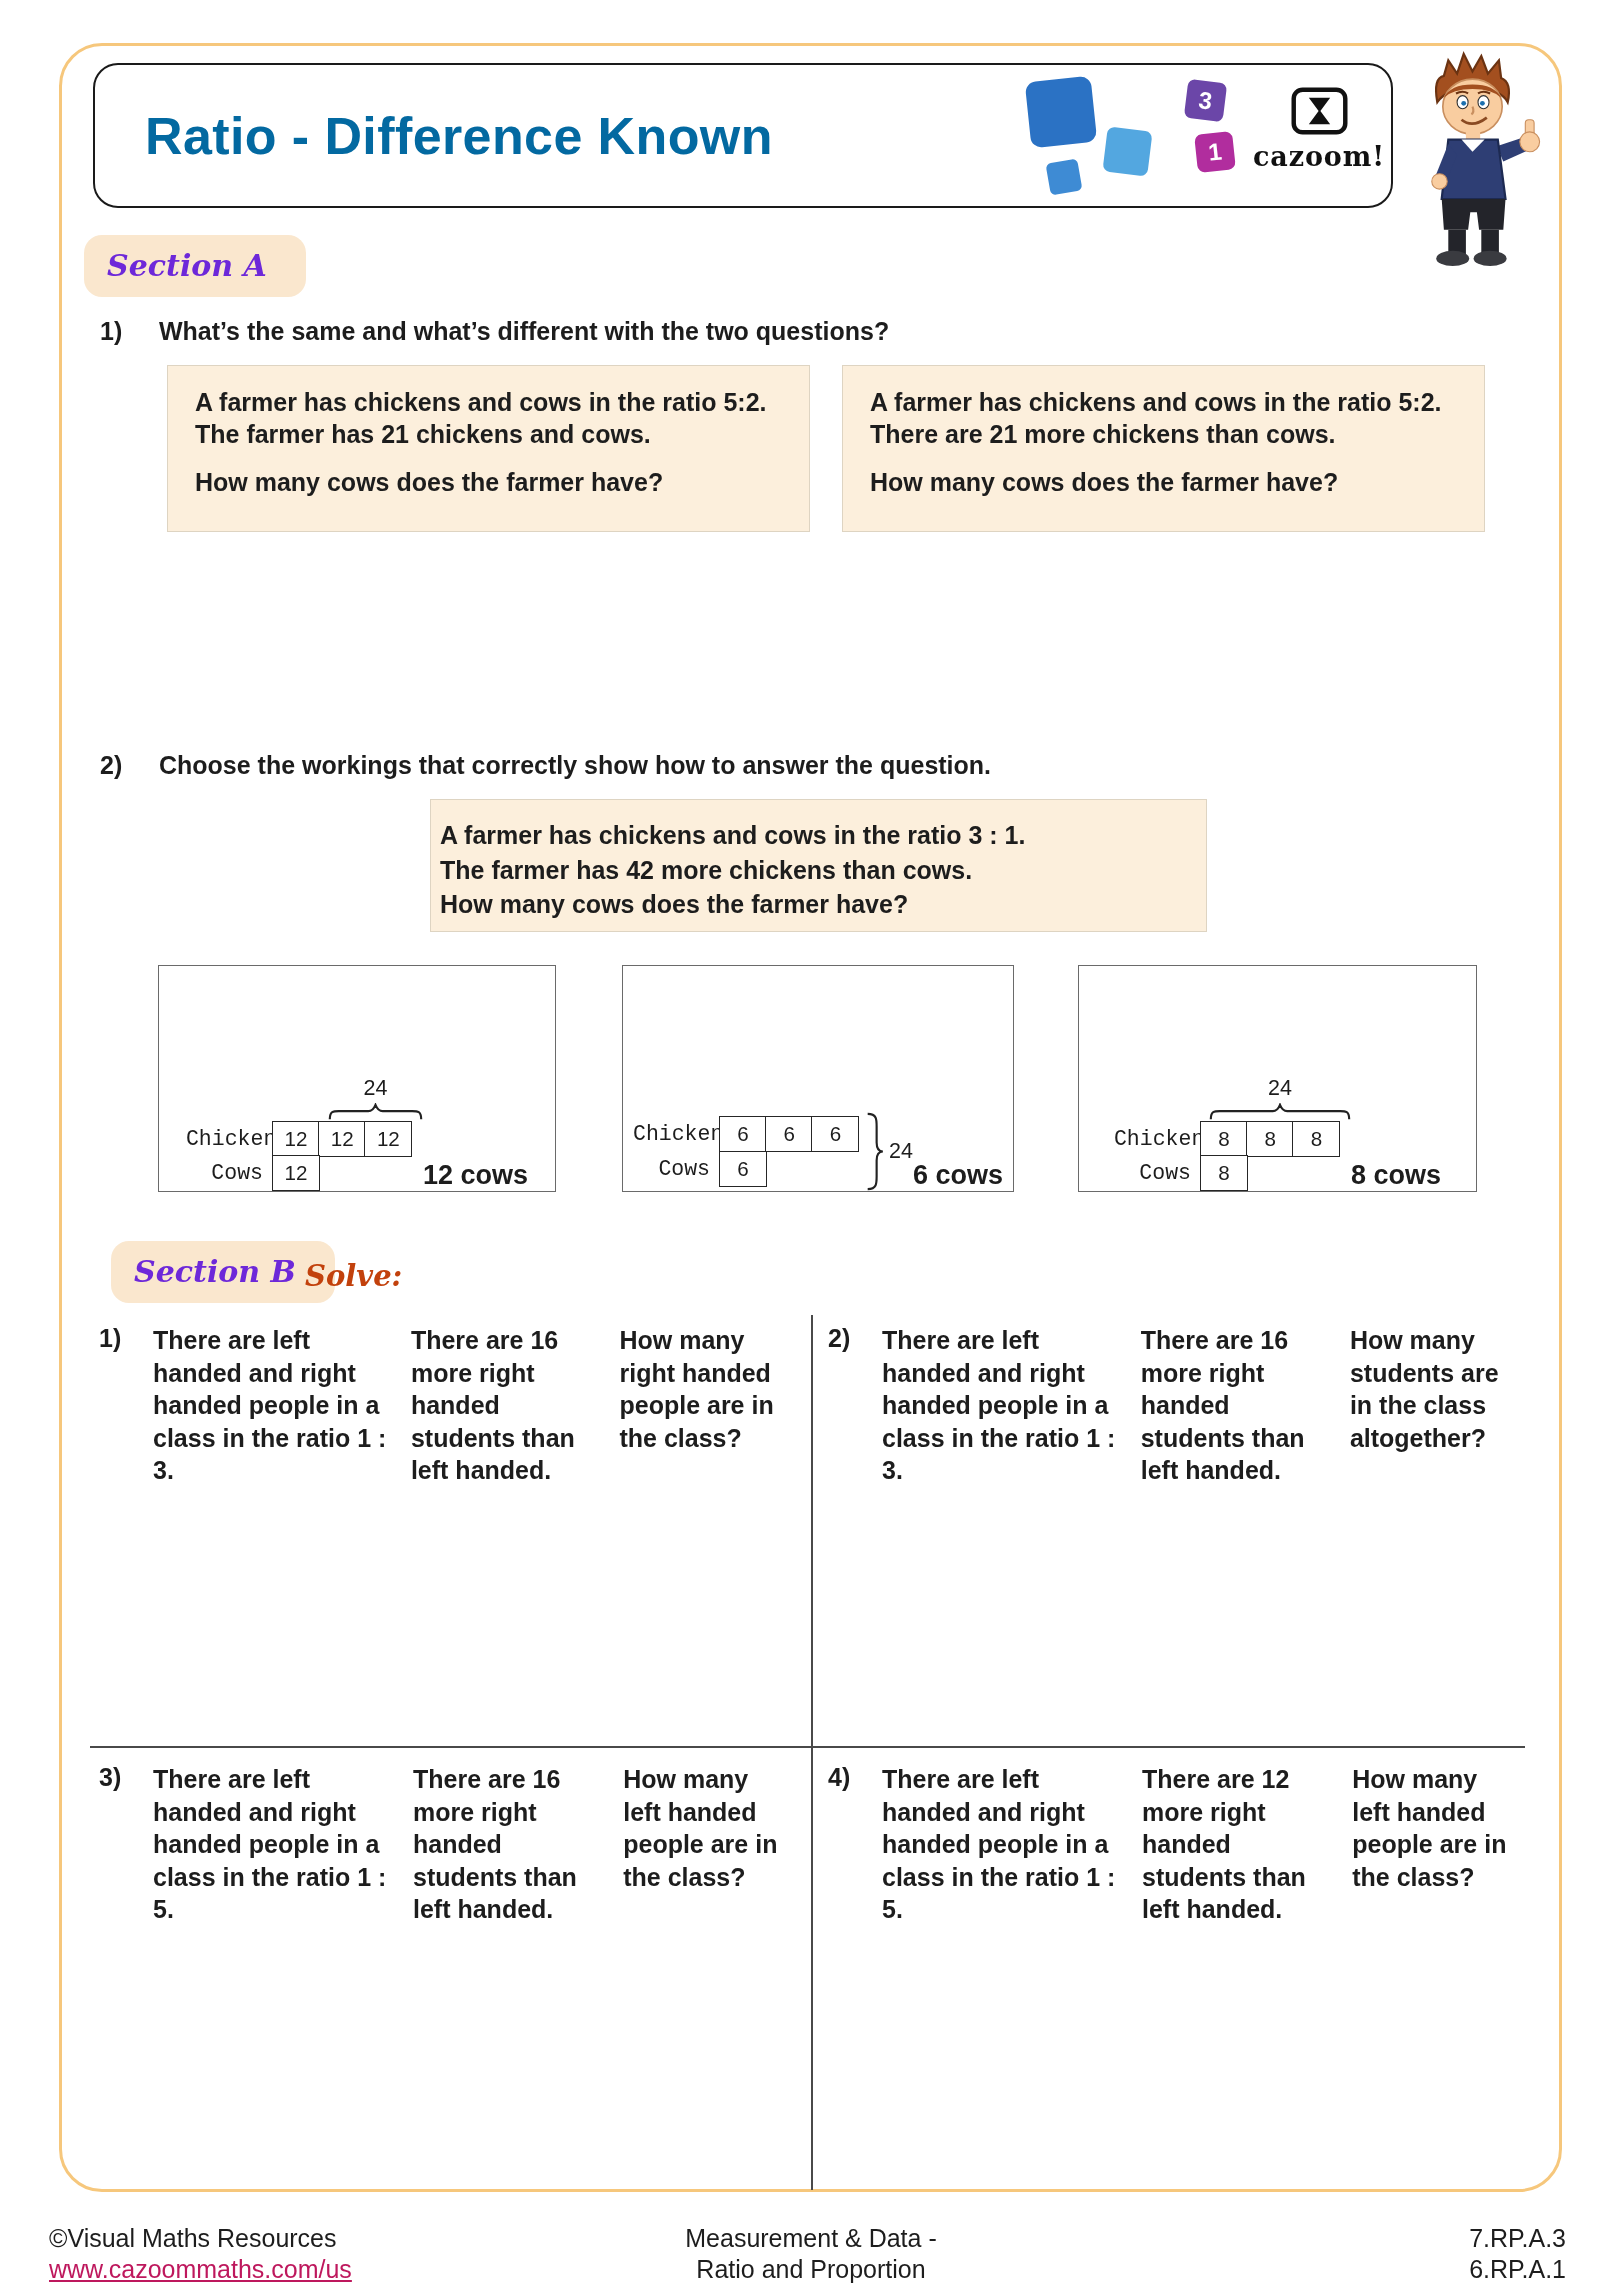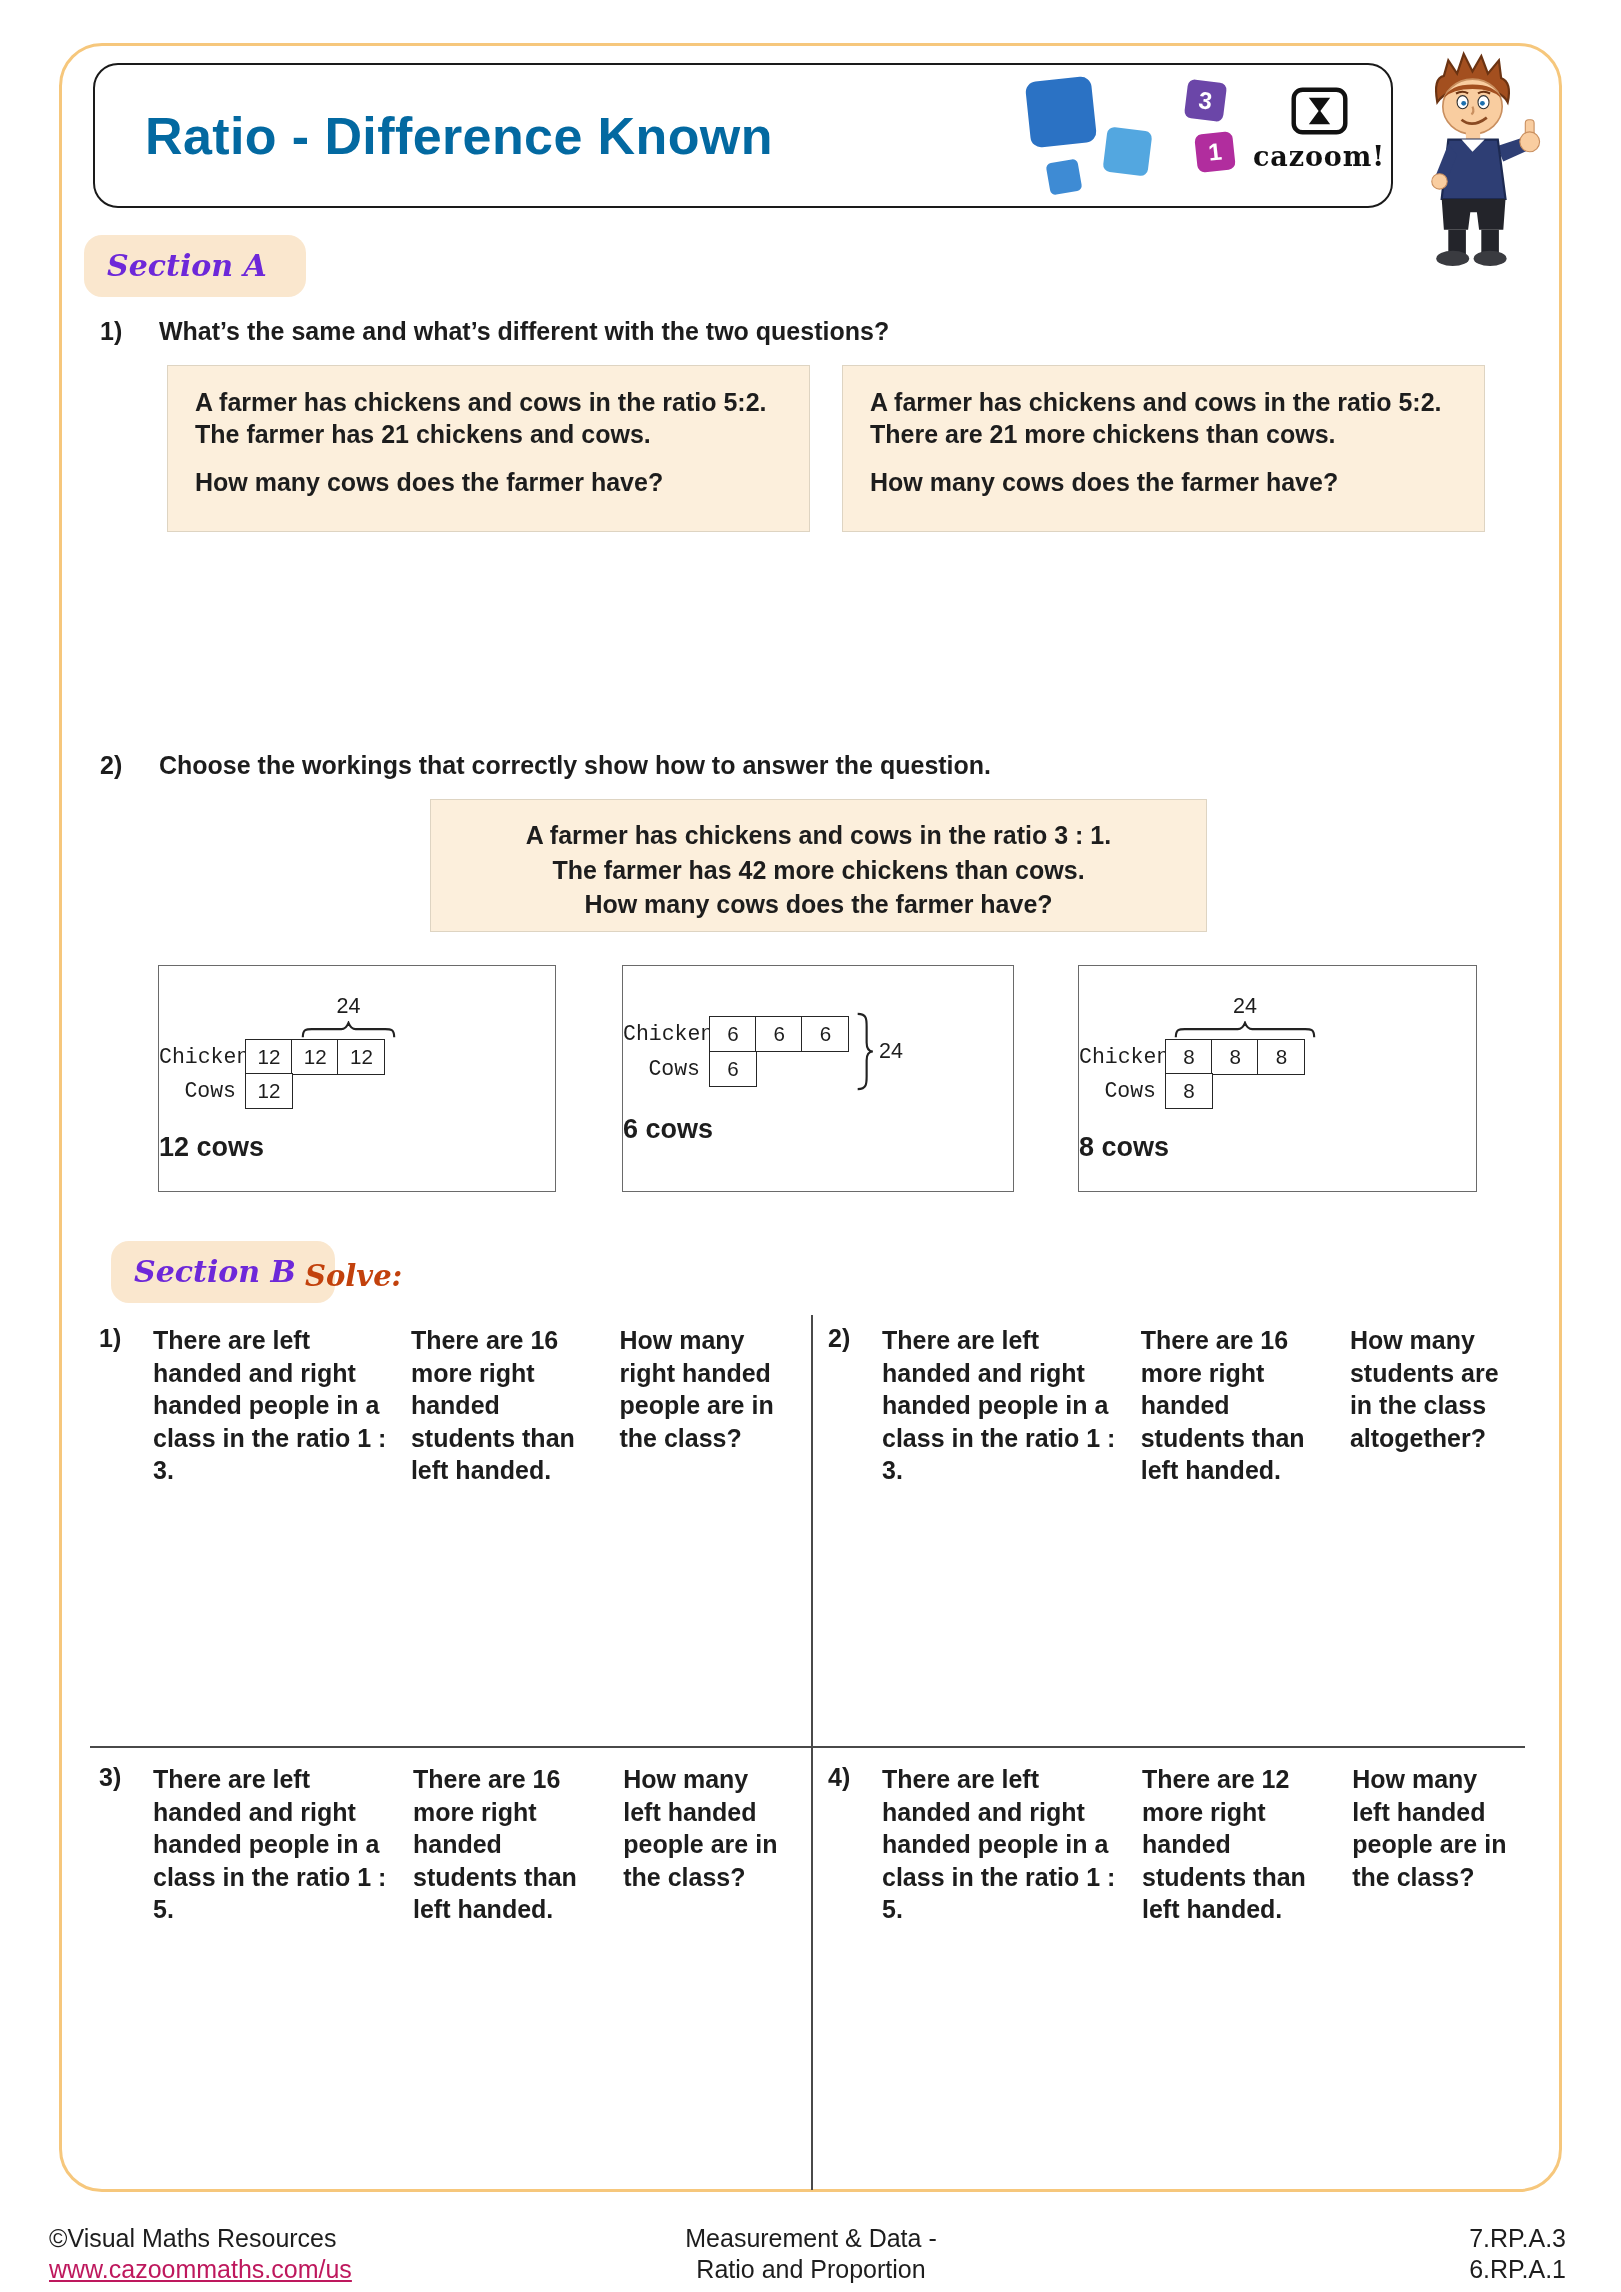--- a/index.html
+++ b/index.html
@@ -66,28 +66,28 @@
   
   .peach-box {
     position:absolute; background:#fcefdc; border:1.8px solid #ded4c2;
     font-weight:700; font-size:25px; line-height:1.28; padding:19.7px 27px;
   }
   .box-left  { left:167px; top:365px; width:643px; height:167px; }
   .box-right { left:842px; top:365px; width:643px; height:167px; }
   .peach-box .q-line { margin-top:16px; }
   .problem-box {
     left:430px; top:799px; width:777px; height:133px;
-    text-align:center; padding:18px 9px; line-height:1.38;
+    text-align:left; padding:18px 9px; line-height:1.38;
   }
 
   
   .working {
     position:absolute; top:965px; height:227px;
     border:1.8px solid #6a6a6a; background:#fff;
-    display:flex; flex-direction:column; align-items:flex-start; justify-content:center;
+    display:flex; flex-direction:row; align-items:flex-end; justify-content:center;
   }
   .w1 { left:158px;  width:398px; }
   .w2 { left:622px;  width:392px; }
   .w3 { left:1078px; width:399px; }
 
   .model { display:flex; flex-direction:column; align-items:flex-start; }
   .model2 { display:flex; align-items:center; }
   .tbrace { display:flex; flex-direction:column; align-items:center; }
   .tnum { font-size:21.5px; margin-bottom:1.8px; }
   .bar-row { display:flex; align-items:center; }

